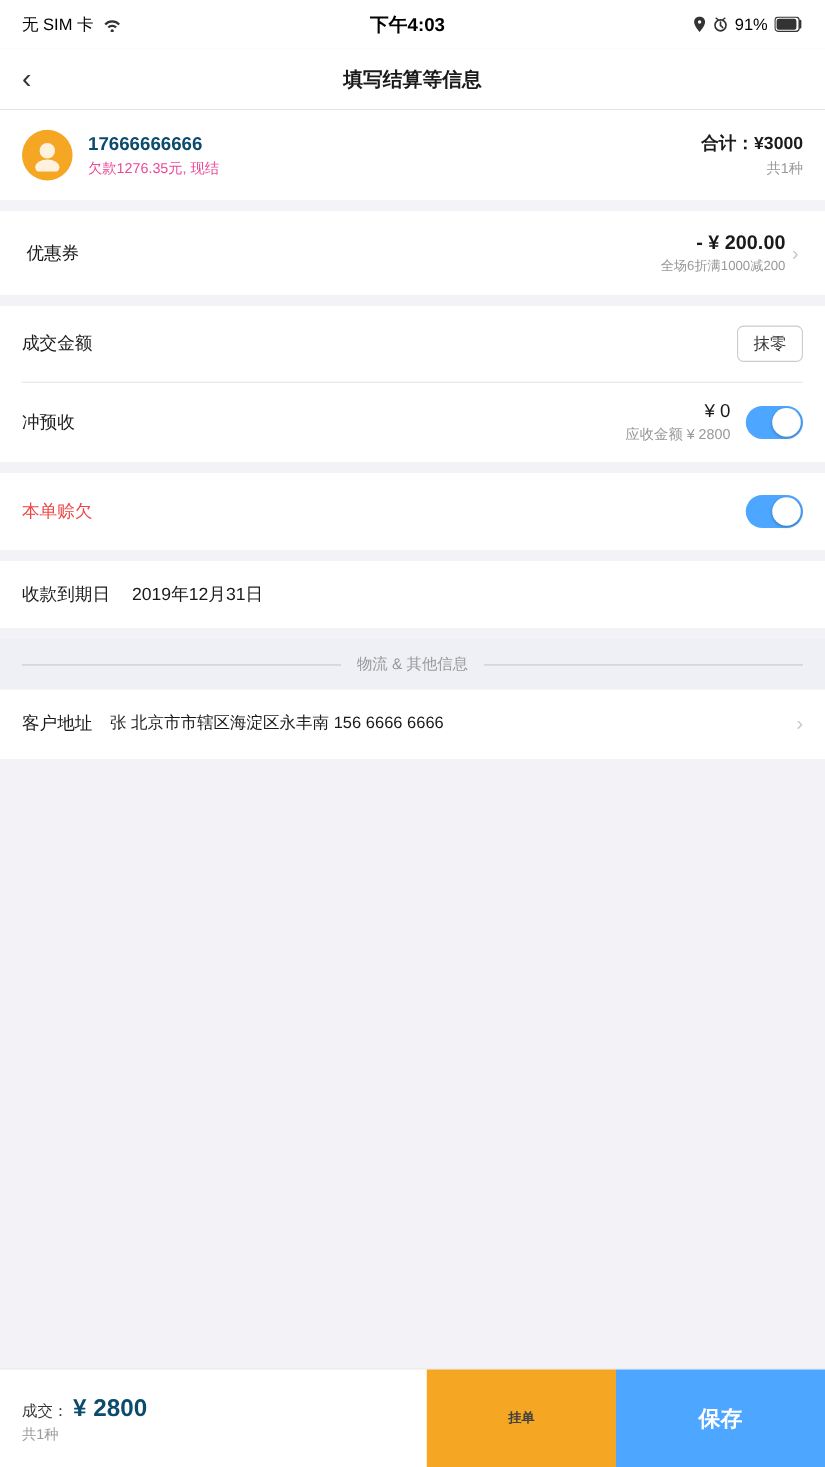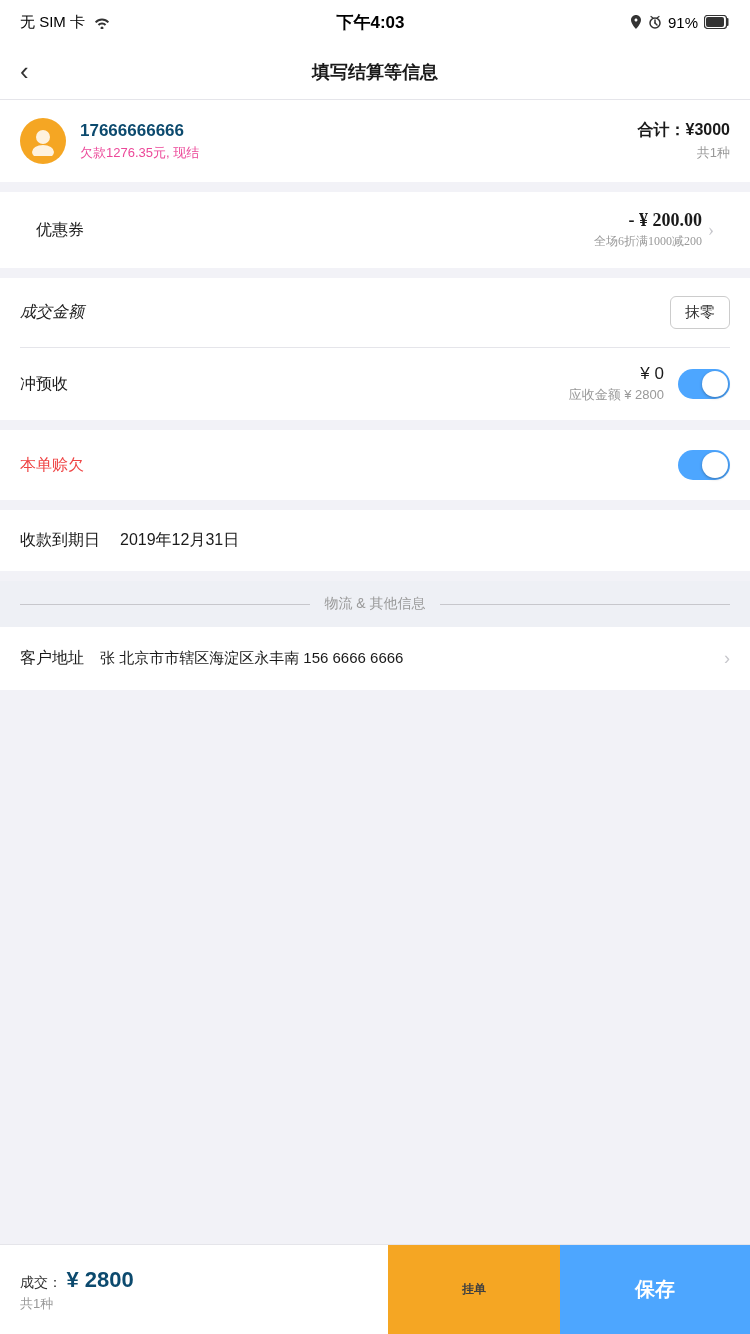--- a/index.html
+++ b/index.html
@@ -118,23 +118,22 @@
       height: 1px;
       background: #e5e5ea;
       margin: 0 20px;
     }
 
     
     .coupon-row {
       display: flex;
       align-items: center;
       justify-content: space-between;
-      padding: 18px 36px;
-      background: #fff;
-      font-family: Liberation Serif, serif;
+      padding: 18px 24px;
+      background: #fff;
     }
     .coupon-label {
       font-size: 16px;
       color: #1a1a1a;
     }
     .coupon-right {
       display: flex;
       align-items: center;
       gap: 6px;
     }
@@ -163,21 +162,20 @@
 
     .amount-row {
       display: flex;
       align-items: center;
       justify-content: space-between;
       padding: 18px 20px;
     }
     .amount-label {
       font-size: 16px;
       color: #1a1a1a;
-      font-style: italic;
     }
     .amount-right {
       display: flex;
       align-items: center;
       gap: 14px;
     }
     .amount-value-wrap {
       text-align: right;
     }
     .amount-value {

